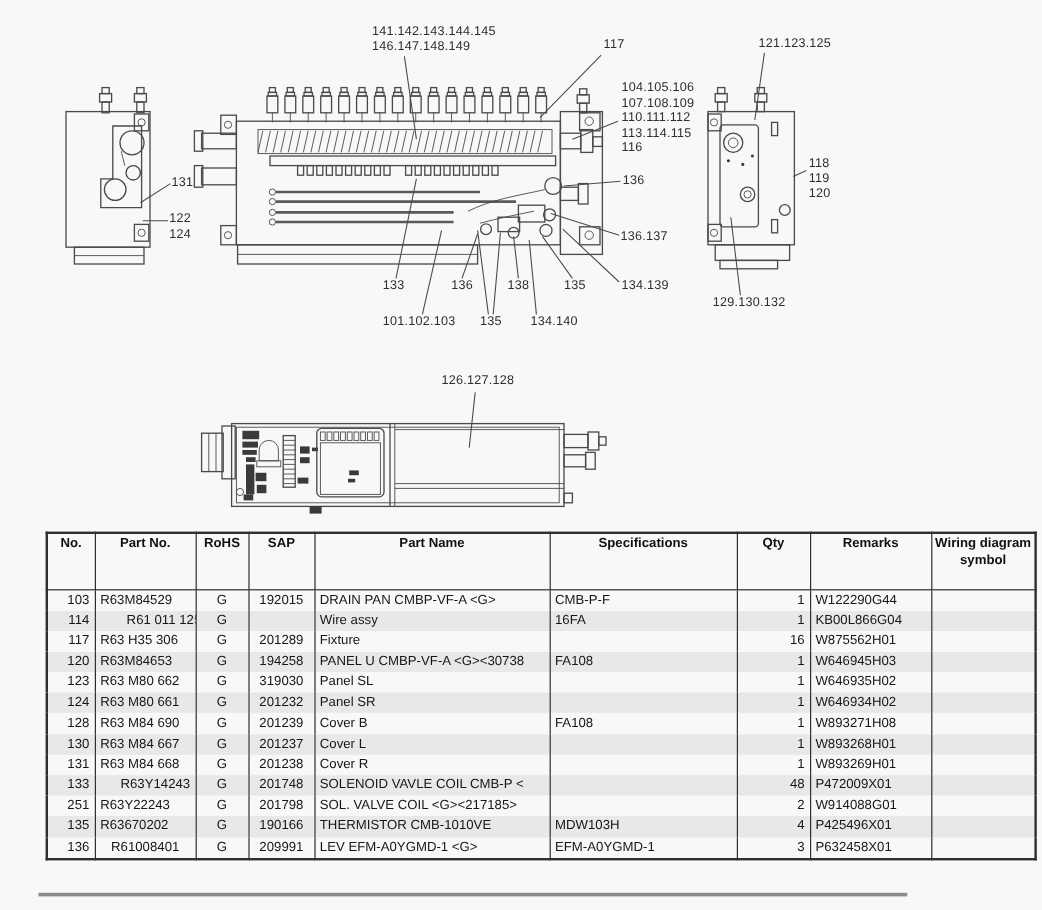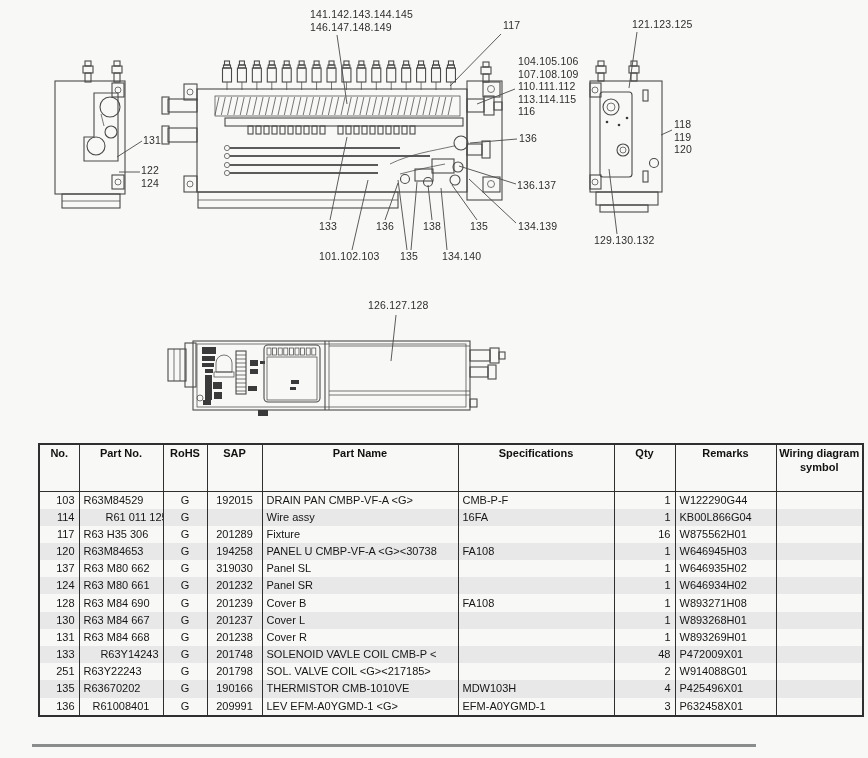--- a/index.html
+++ b/index.html
@@ -1,21 +1,21 @@
 <!DOCTYPE html>
 <html><head>
 <meta charset="utf-8">
 <style>
   html,body{margin:0;padding:0;}
   body{
     width:868px;height:758px;position:relative;overflow:hidden;
     background:#f8f8f6;
     font-family:"Liberation Sans", sans-serif;
   }
-  .diagram-area{position:absolute;left:0;top:4px;width:800px;height:435px;}
+  .diagram-area{position:absolute;left:0;top:16px;width:800px;height:435px;}
   .diagram-svg{position:absolute;left:0;top:0;}
   .callout{
     position:absolute;font-size:10.5px;line-height:12.5px;color:#2e2e2e;
     white-space:pre-line;letter-spacing:0.2px;
   }
   table.parts{
     position:absolute;left:38px;top:443px;width:824px;
     border-collapse:collapse;table-layout:fixed;
     border:2px solid #2f2f2f;
   }
@@ -461,21 +461,21 @@
         <td style="text-align: left;">R63M84653</td>
         <td style="text-align: center;">G</td>
         <td style="text-align: center;">194258</td>
         <td style="text-align: left;">PANEL U CMBP-VF-A &lt;G&gt;&lt;30738</td>
         <td style="text-align: left;">FA108</td>
         <td style="text-align: right;">1</td>
         <td style="text-align: left;">W646945H03</td>
         <td style="text-align: left;"></td>
       </tr>
       <tr>
-        <td style="text-align: right;">137</td>
+        <td style="text-align: right;">123</td>
         <td style="text-align: left;">R63 M80 662</td>
         <td style="text-align: center;">G</td>
         <td style="text-align: center;">319030</td>
         <td style="text-align: left;">Panel SL</td>
         <td style="text-align: left;"></td>
         <td style="text-align: right;">1</td>
         <td style="text-align: left;">W646935H02</td>
         <td style="text-align: left;"></td>
       </tr>
       <tr class="shaded">

